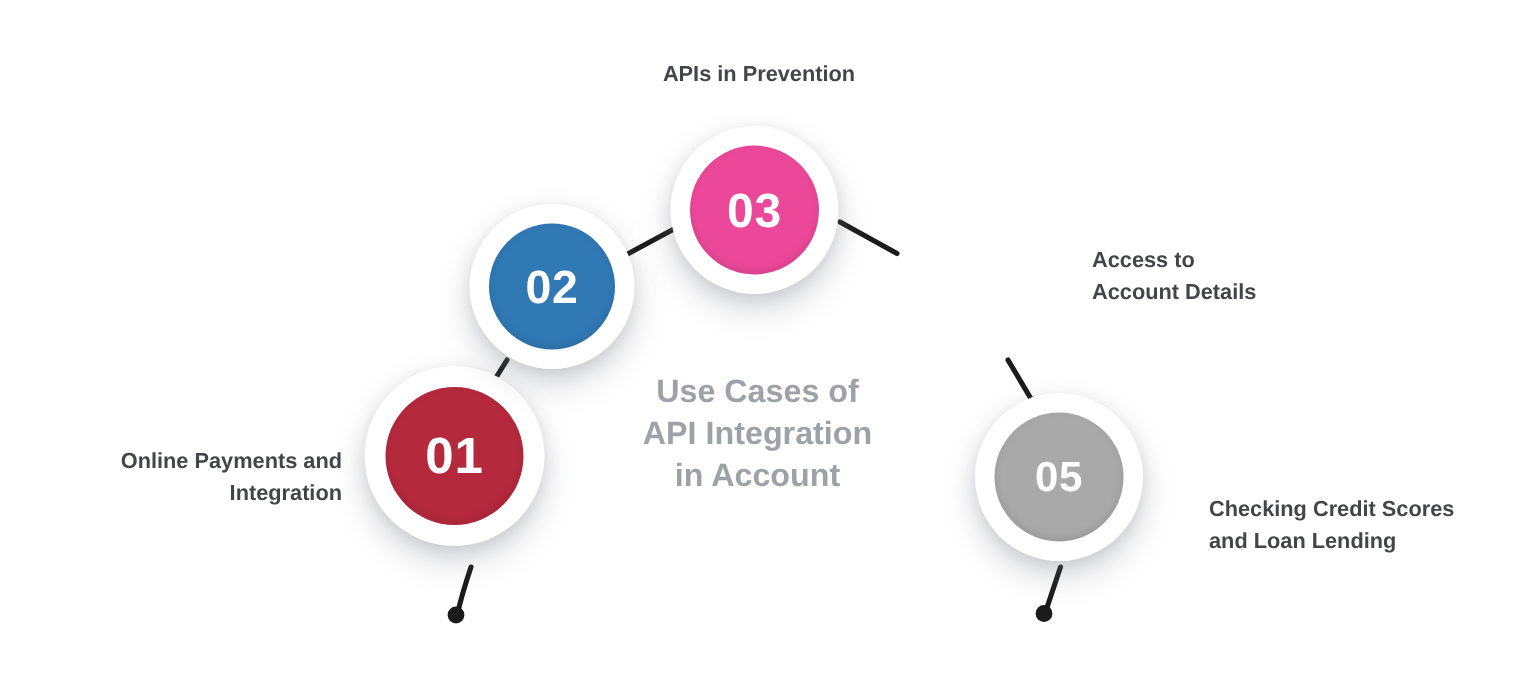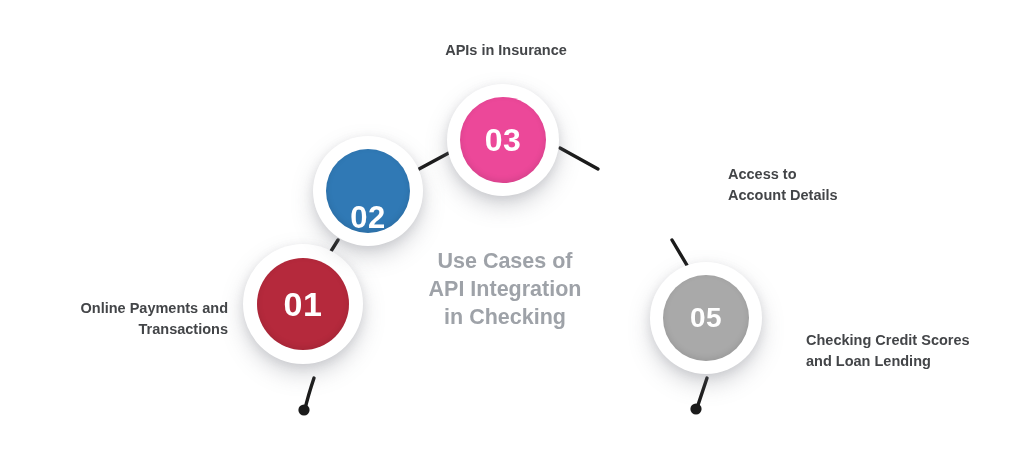--- a/index.html
+++ b/index.html
@@ -57,21 +57,21 @@
     line-height: 1;
     user-select: none;
   }
 
   
   #node-01 { left: 243px; top: 244px; width: 120px; height: 120px; }
   #node-01 .disc { width: 92px; height: 92px; }
   #node-01 .num { font-size: 34px; }
 
   #node-02 { left: 313px; top: 136px; width: 110px; height: 110px; }
-  #node-02 .disc { width: 84px; height: 84px; align-items: flex-end; }
+  #node-02 .disc { width: 84px; height: 84px; }
   #node-02 .num { font-size: 31px; }
 
   #node-03 { left: 447px; top: 84px; width: 112px; height: 112px; }
   #node-03 .disc { width: 86px; height: 86px; }
   #node-03 .num { font-size: 32px; }
 
   #node-04 { left: 585px; top: 136px; width: 110px; height: 110px; }
   #node-04 .disc { width: 84px; height: 84px; }
   #node-04 .num { font-size: 31px; }
 
@@ -132,42 +132,42 @@
 
     <path d="M 314 378 Q 308 396 305 409" fill="none" stroke="#1b1b1b" stroke-width="3.4" stroke-linecap="round"></path>
     <circle cx="304" cy="410" r="5.6" fill="#1b1b1b"></circle>
 
     <path d="M 707 378 Q 701 396 697 408" fill="none" stroke="#1b1b1b" stroke-width="3.4" stroke-linecap="round"></path>
     <circle cx="696" cy="409" r="5.6" fill="#1b1b1b"></circle>
   </svg>
 
   <div id="center-title" style="color: rgb(158, 162, 168);">Use Cases of
 API Integration
-in Checking</div>
+in Account</div>
 
   <div class="node" id="node-01">
     <div class="disc" style="background-color: rgb(181, 41, 60);">
       <span class="num">01</span>
     </div>
   </div>
   <div class="label right-align" id="label-01" style="color: rgb(67, 69, 72);">Online Payments and
-Transactions</div>
+Integration</div>
 
   <div class="node" id="node-02">
     <div class="disc" style="background-color: rgb(48, 121, 181);">
       <span class="num">02</span>
     </div>
   </div>
 
   <div class="node" id="node-03">
     <div class="disc" style="background-color: #ec4899;">
       <span class="num">03</span>
     </div>
   </div>
-  <div class="label" id="label-03" style="color: rgb(67, 69, 72);">APIs in Insurance</div>
+  <div class="label" id="label-03" style="color: rgb(67, 69, 72);">APIs in Prevention</div>
 
   <div class="label left-align" id="label-04" style="color: rgb(67, 69, 72);">Access to
 Account Details</div>
 
   <div class="node" id="node-05">
     <div class="disc" style="background-color: rgb(169, 169, 169);">
       <span class="num">05</span>
     </div>
   </div>
   <div class="label left-align" id="label-05" style="color: rgb(67, 69, 72);">Checking Credit Scores

